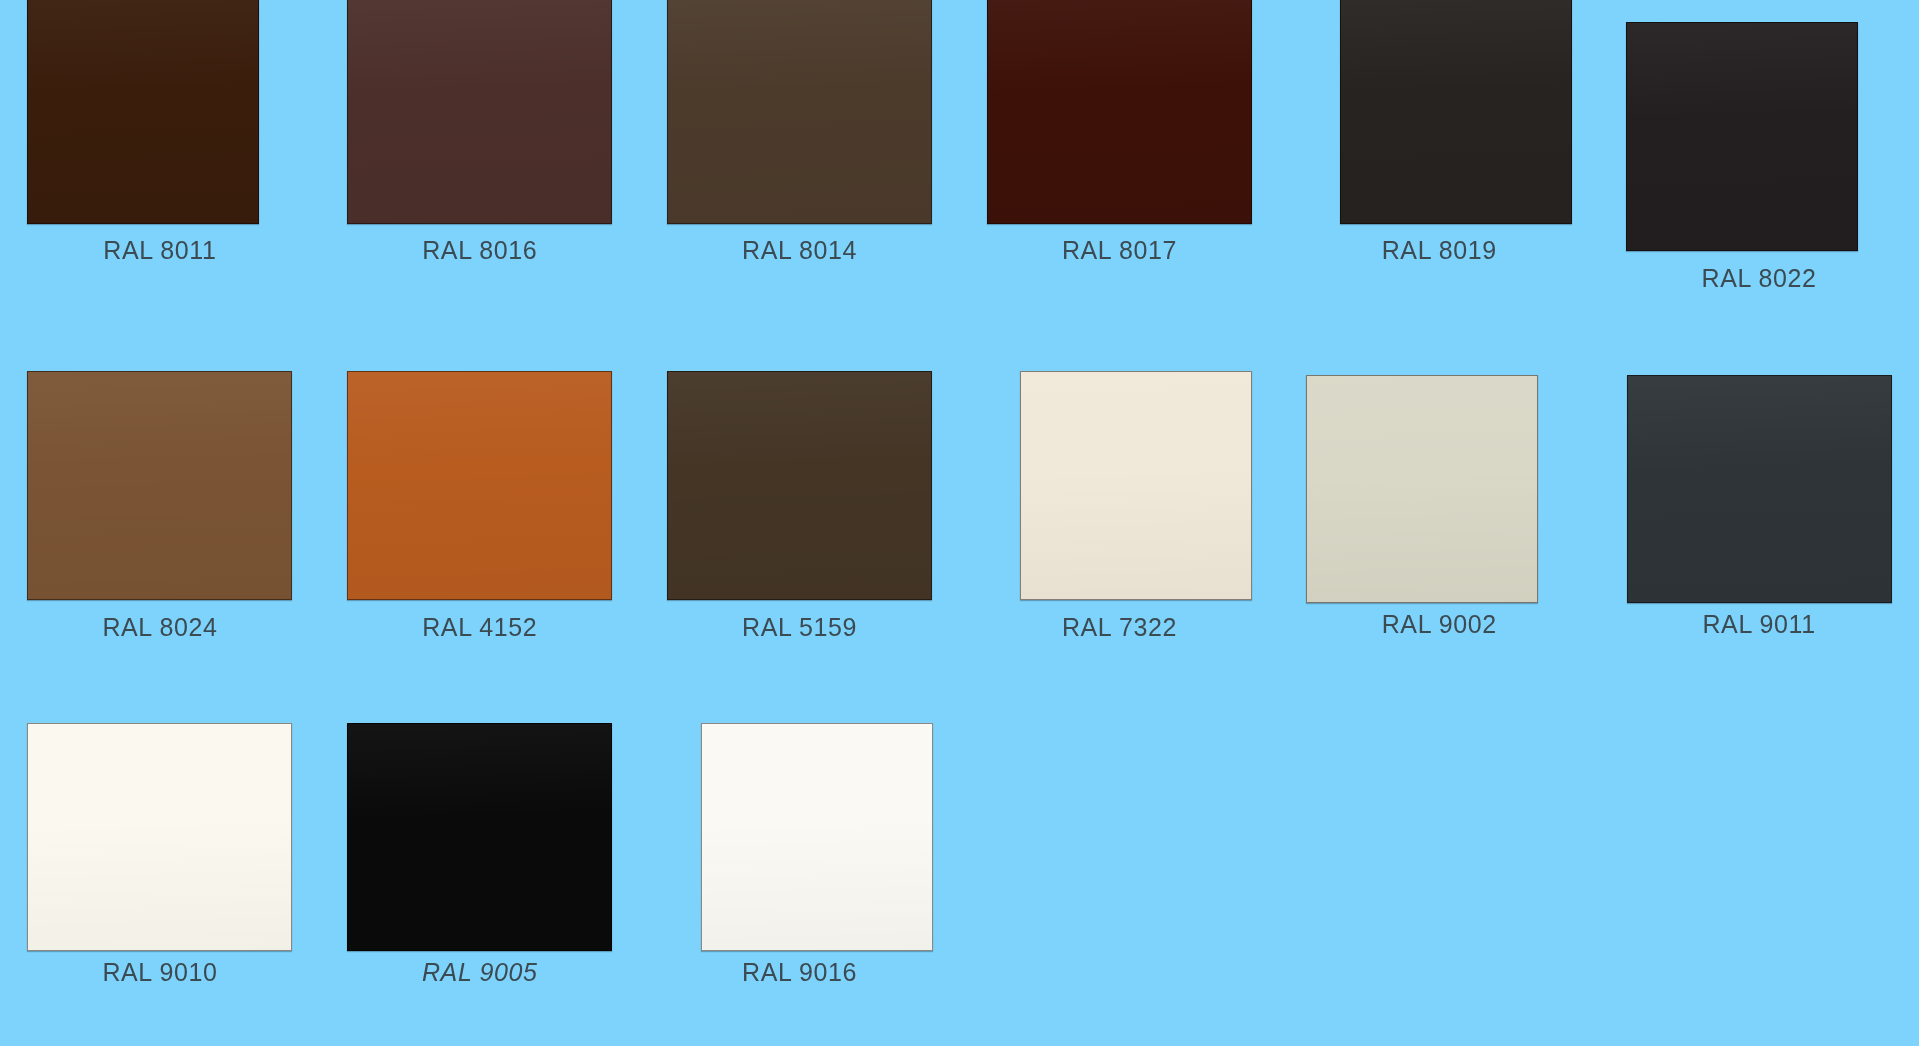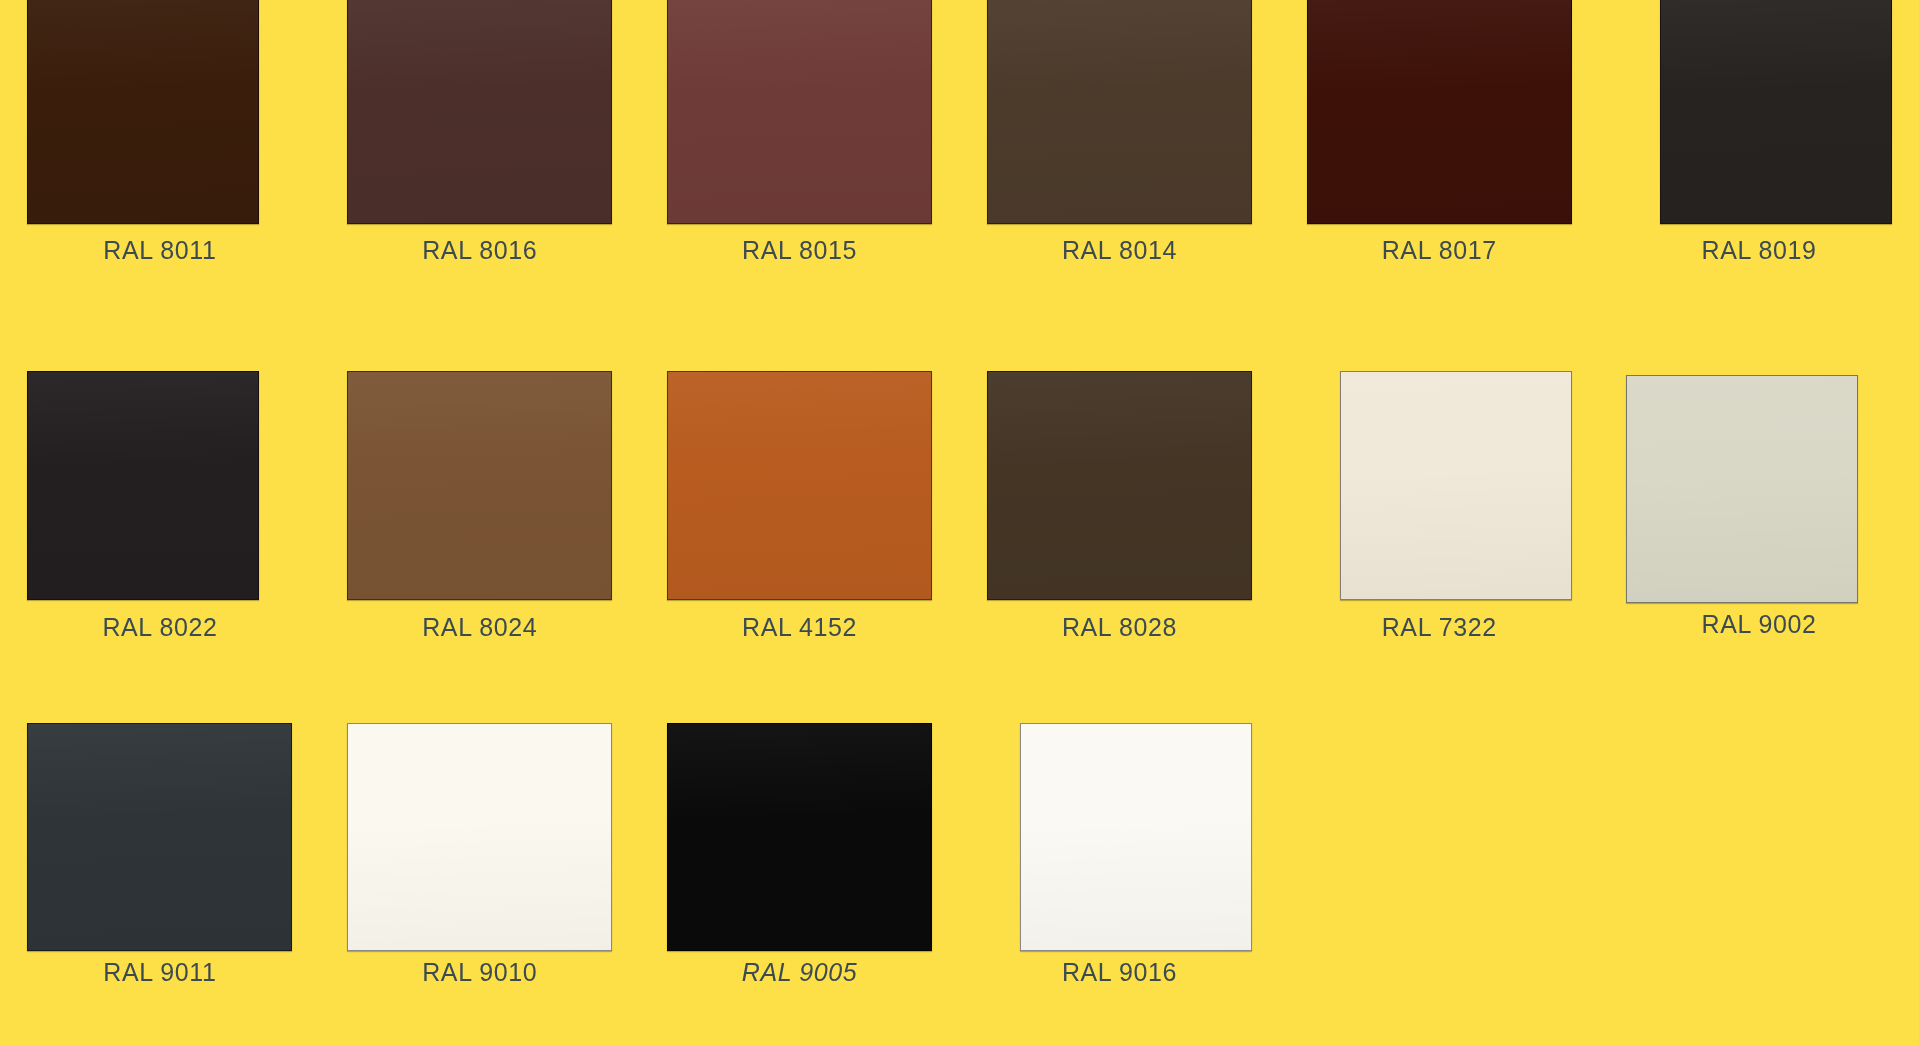--- a/index.html
+++ b/index.html
@@ -12,21 +12,21 @@
     height: 1046px;
     background: #dcf8fb;
     font-family: "Liberation Sans", sans-serif;
     overflow: hidden;
   }
 
   #palette-sheet {
     position: relative;
     width: 1919px;
     height: 1046px;
-    background: #fde047;
+    background: #7dd3fc;
   }
 
   
   .swatch-grid {
     position: absolute;
     left: 0;
     top: 0;
     width: 1919px;
     height: 1046px;
     display: grid;
@@ -105,24 +105,20 @@
 
     <div class="swatch-cell row-1 col-first">
       <div class="swatch-chip" style="background-color: rgb(58, 29, 11);"></div>
       <div class="swatch-label" style="color: rgb(60, 74, 82);">RAL 8011</div>
     </div>
     <div class="swatch-cell row-1">
       <div class="swatch-chip" style="background-color: rgb(76, 47, 42);"></div>
       <div class="swatch-label" style="color: rgb(60, 74, 82);">RAL 8016</div>
     </div>
     <div class="swatch-cell row-1">
-      <div class="swatch-chip" style="background-color: rgb(111, 59, 56);"></div>
-      <div class="swatch-label" style="color: rgb(60, 74, 82);">RAL 8015</div>
-    </div>
-    <div class="swatch-cell row-1">
       <div class="swatch-chip" style="background-color: rgb(76, 59, 43);"></div>
       <div class="swatch-label" style="color: rgb(60, 74, 82);">RAL 8014</div>
     </div>
     <div class="swatch-cell row-1">
       <div class="swatch-chip" style="background-color: rgb(61, 17, 8);"></div>
       <div class="swatch-label" style="color: rgb(60, 74, 82);">RAL 8017</div>
     </div>
     <div class="swatch-cell row-1 col-last">
       <div class="swatch-chip" style="background-color: rgb(39, 35, 32);"></div>
       <div class="swatch-label" style="color: rgb(60, 74, 82); text-align: right;">RAL 8019</div>
@@ -135,21 +131,21 @@
     <div class="swatch-cell row-2">
       <div class="swatch-chip" style="background-color: rgb(122, 84, 52);"></div>
       <div class="swatch-label" style="color: rgb(60, 74, 82);">RAL 8024</div>
     </div>
     <div class="swatch-cell row-2">
       <div class="swatch-chip" style="background-color: rgb(184, 92, 32);"></div>
       <div class="swatch-label" style="color: rgb(60, 74, 82);">RAL 4152</div>
     </div>
     <div class="swatch-cell row-2">
       <div class="swatch-chip" style="background-color: rgb(68, 53, 37);"></div>
-      <div class="swatch-label" style="color: rgb(60, 74, 82);">RAL 8028</div>
+      <div class="swatch-label" style="color: rgb(60, 74, 82);">RAL 5159</div>
     </div>
     <div class="swatch-cell row-2 col-last">
       <div class="swatch-chip" style="background-color: rgb(240, 232, 216);"></div>
       <div class="swatch-label" style="color: rgb(60, 74, 82);">RAL 7322</div>
     </div>
 
     <div class="swatch-cell row-3 col-first">
       <div class="swatch-chip" style="background-color: rgb(217, 215, 198);"></div>
       <div class="swatch-label" style="color: rgb(60, 74, 82);">RAL 9002</div>
     </div>

